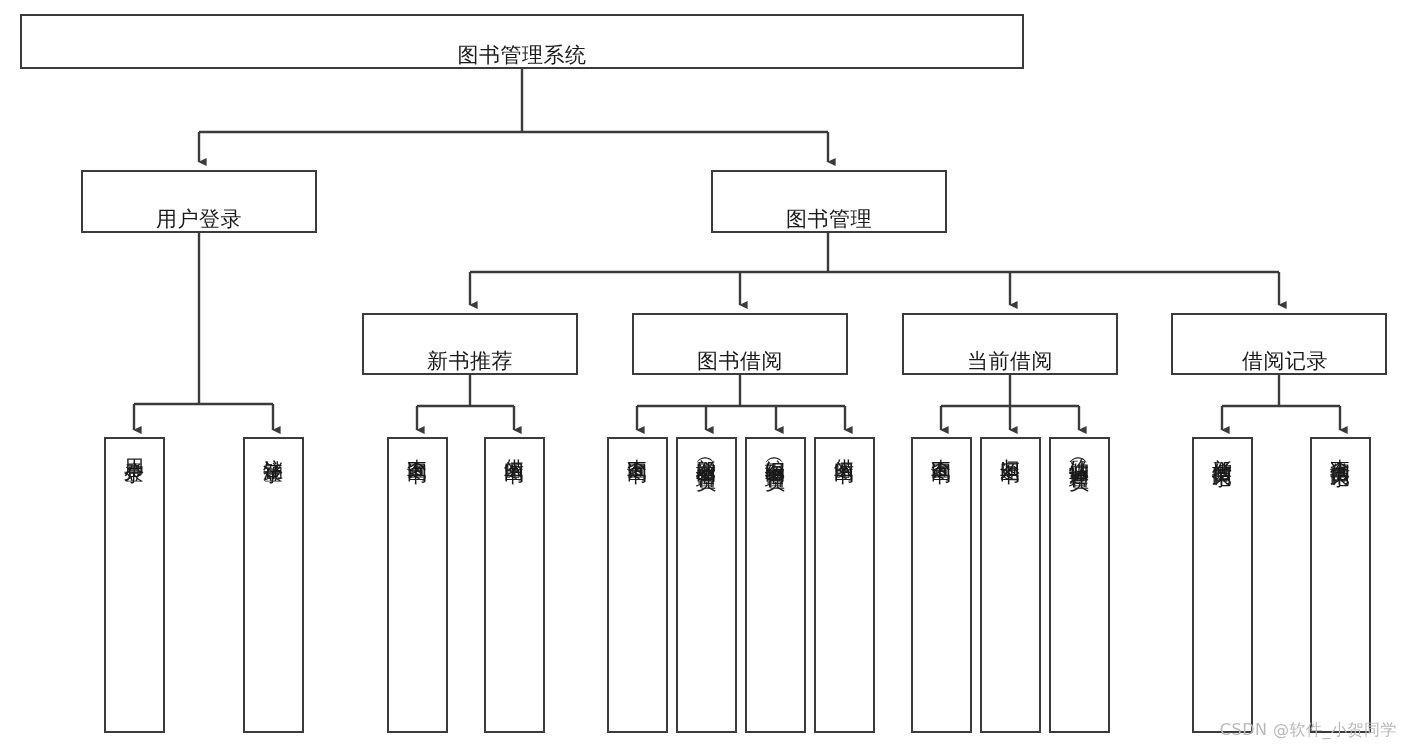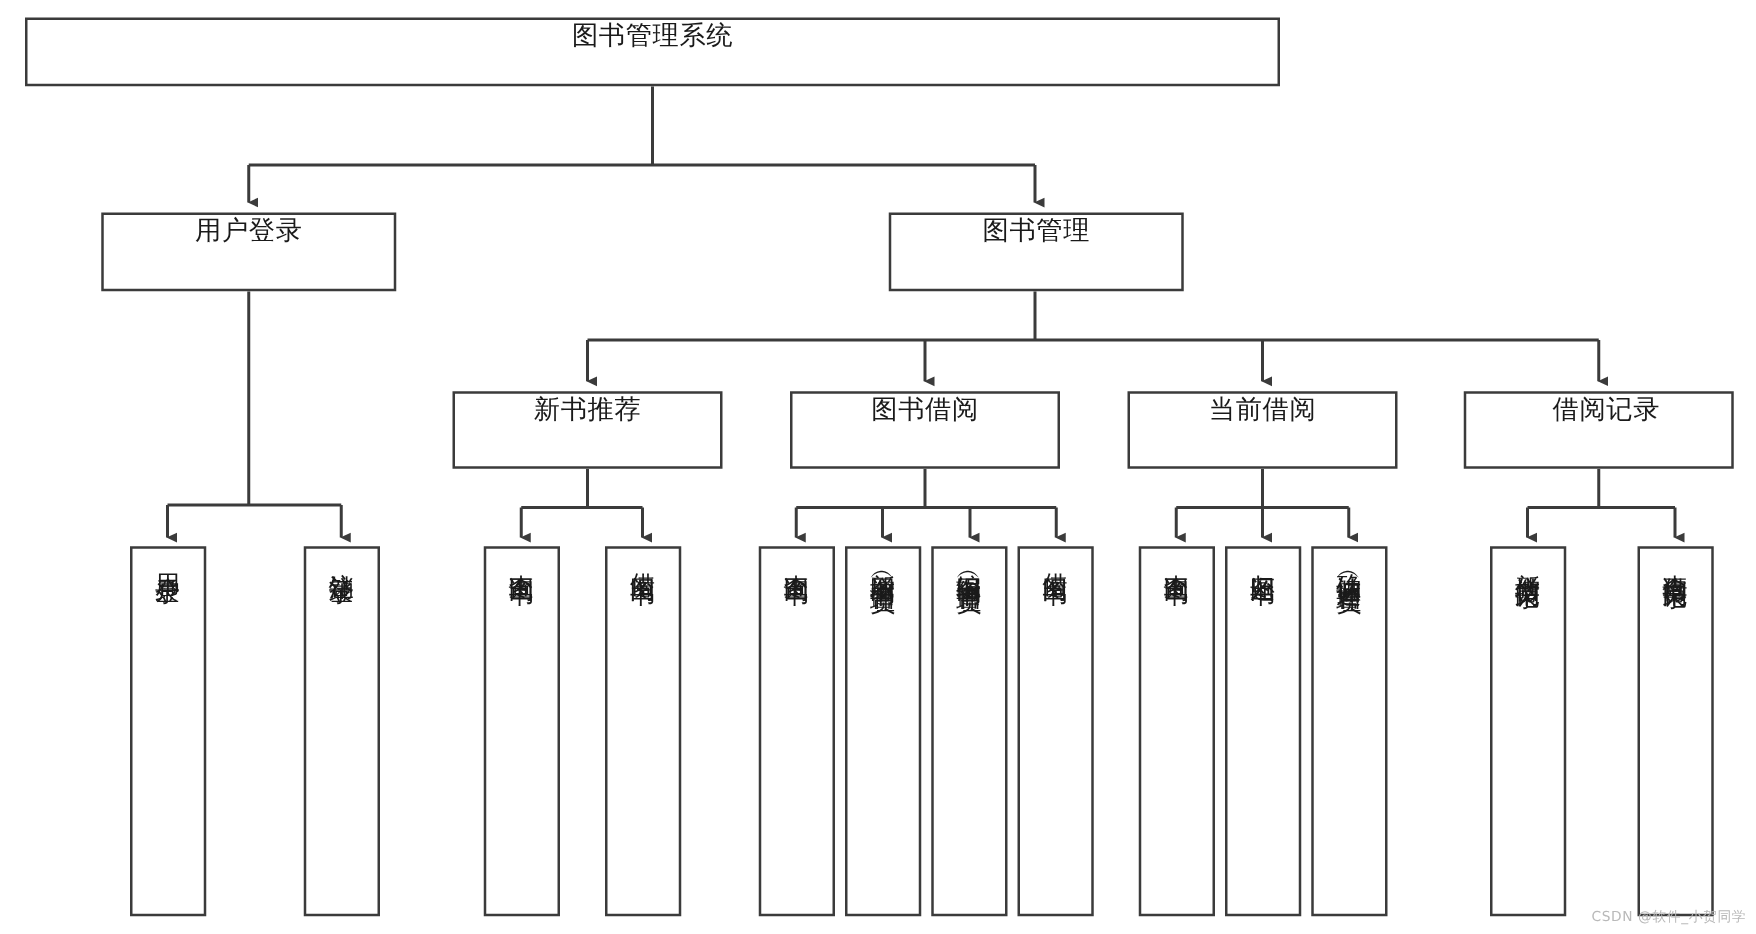--- a/index.html
+++ b/index.html
@@ -23,21 +23,21 @@
     top: 0;
     width: 1405px;
     height: 747px;
   }
   .node {
     position: absolute;
     box-sizing: border-box;
     border: 2px solid #3b3b3b;
     background: #ffffff;
     display: flex;
-    align-items: flex-start;
+    align-items: flex-end;
     justify-content: center;
     color: #1a1a1a;
     z-index: 2;
   }
   .node .label {
     display: block;
     text-align: center;
     line-height: 1.15;
     letter-spacing: 0.5px;
   }
@@ -58,21 +58,21 @@
     text-orientation: upright;
     font-size: 20px;
     line-height: 1.0;
     letter-spacing: 2px;
     white-space: nowrap;
   }
   .watermark {
     position: absolute;
     right: 8px;
     bottom: 6px;
-    font-size: 11px;
+    font-size: 16px;
     color: #b9b9b9;
     letter-spacing: 0.5px;
     z-index: 3;
     white-space: nowrap;
   }
 </style>
 </head>
 <body>
 
 <div id="canvas">

